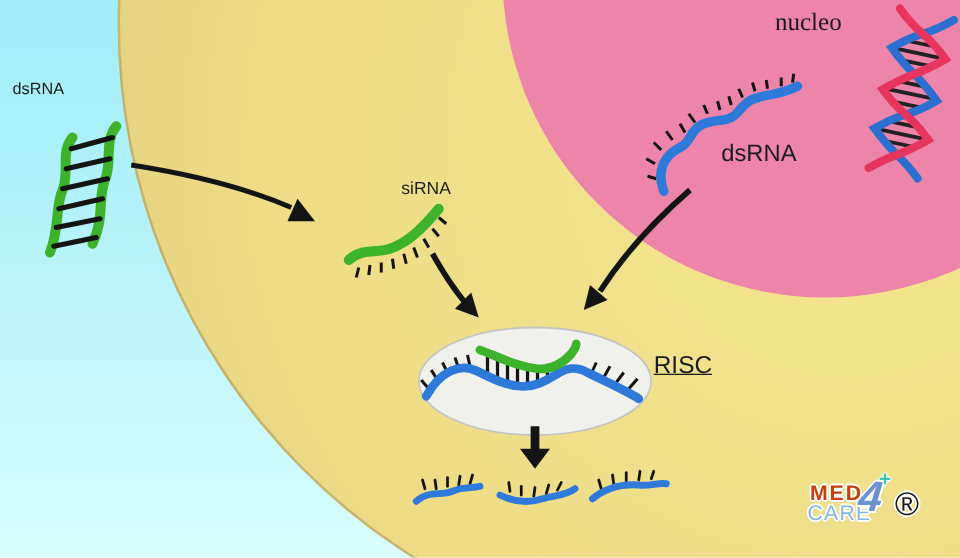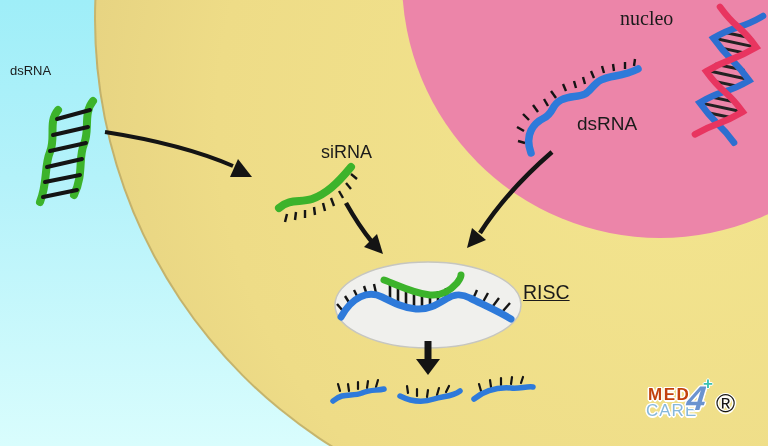--- a/index.html
+++ b/index.html
@@ -192,21 +192,21 @@
       <line x1="511" y1="384" x2="512" y2="377"></line>
       <line x1="521" y1="383" x2="523" y2="377"></line>
     </g>
     <path d="M333,401 C343,392 352,397 362,393 C371,389 377,391 384,389" stroke="#2e7ada" stroke-width="5.5"></path>
     <path d="M400,396 C410,401 422,403 434,399 C443,396 452,397 460,391" stroke="#2e7ada" stroke-width="5.5"></path>
     <path d="M474,399 C484,391 497,387 511,388 C519,389 527,386 533,387" stroke="#2e7ada" stroke-width="5.5"></path>
   </g>
 </svg>
 
 <div class="abs label" style="left:10px;top:64px;font-size:13px;">dsRNA</div>
-<div class="abs label" style="left:321px;top:143px;font-size:18px;text-align:center;">siRNA</div>
+<div class="abs label" style="left:321px;top:143px;font-size:14px;text-align:center;">siRNA</div>
 <div class="abs label" style="left:577px;top:114px;font-size:19px;">dsRNA</div>
 <div class="abs label" style="left:620px;top:8px;font-size:20px;font-family:Liberation Serif, serif;">nucleo</div>
 <div class="abs label" style="left:523px;top:283px;font-size:19.5px;text-decoration:underline;">RISC</div>
 
 <div class="abs logo">
   <span class="med">MED</span>
   <span class="care">CARE</span>
   <span class="four">4</span>
   <span class="plus">+</span>
   <span class="reg">®</span>

